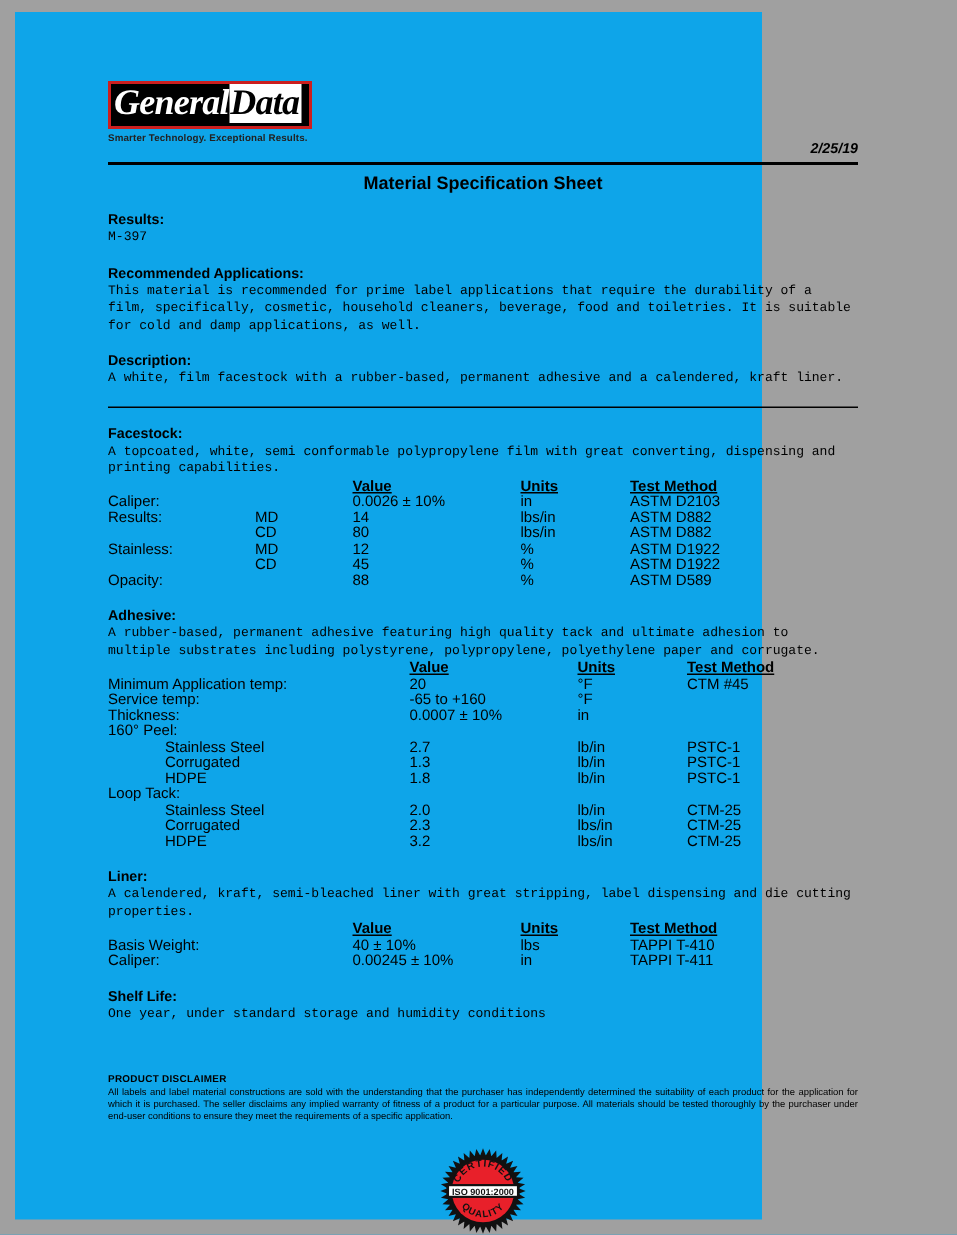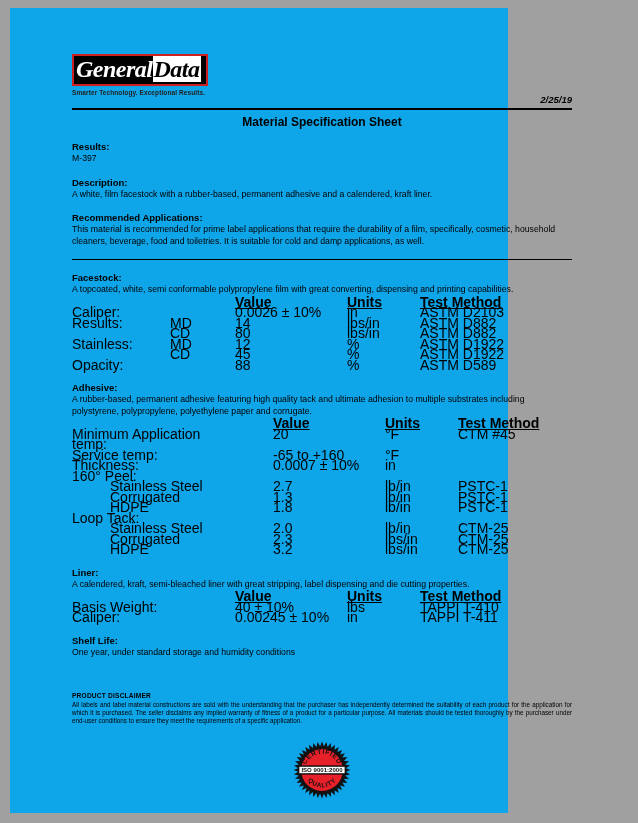--- a/index.html
+++ b/index.html
@@ -102,28 +102,29 @@
   .section-head {
     font-size: 9.5px;
     font-weight: bold;
     color: #000000;
     margin-bottom: 1px;
   }
   .section-body {
     font-size: 8.7px;
     color: #000000;
     line-height: 11.5px;
+    font-family: Liberation Mono, monospace;
   }
   .spacer-rule { margin-top: 12px; }
 
   
   table.spec {
     border-collapse: collapse;
     width: 100%;
-    font-size: 14px;
+    font-size: 10px;
     color: #000000;
     margin-top: 1px;
   }
   table.spec td, table.spec th {
     padding: 0;
     text-align: left;
     vertical-align: top;
     line-height: 10.5px;
     font-weight: normal;
   }
@@ -186,27 +187,27 @@
 
     <hr class="rule-thick">
     <div class="doc-title">Material Specification Sheet</div>
 
     <div class="section">
       <div class="section-head">Results:</div>
       <div class="section-body">M-397</div>
     </div>
 
     <div class="section">
+      <div class="section-head">Recommended Applications:</div>
+      <div class="section-body">This material is recommended for prime label applications that require the durability of a film, specifically, cosmetic, household cleaners, beverage, food and toiletries. It is suitable for cold and damp applications, as well.</div>
+    </div>
+
+    <div class="section">
       <div class="section-head">Description:</div>
       <div class="section-body">A white, film facestock with a rubber-based, permanent adhesive and a calendered, kraft liner.</div>
-    </div>
-
-    <div class="section">
-      <div class="section-head">Recommended Applications:</div>
-      <div class="section-body">This material is recommended for prime label applications that require the durability of a film, specifically, cosmetic, household cleaners, beverage, food and toiletries. It is suitable for cold and damp applications, as well.</div>
     </div>
 
     <div class="spacer-rule">
       <hr class="rule-thin">
     </div>
 
     <div class="section">
       <div class="section-head">Facestock:</div>
       <div class="section-body">A topcoated, white, semi conformable polypropylene film with great converting, dispensing and printing capabilities.</div>
       <table class="spec">

